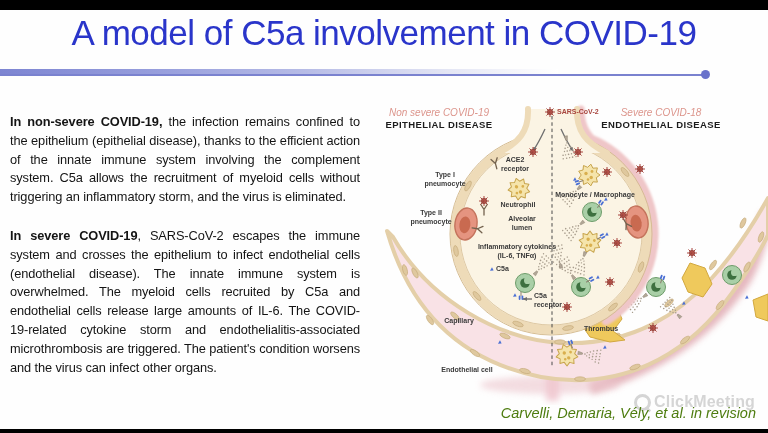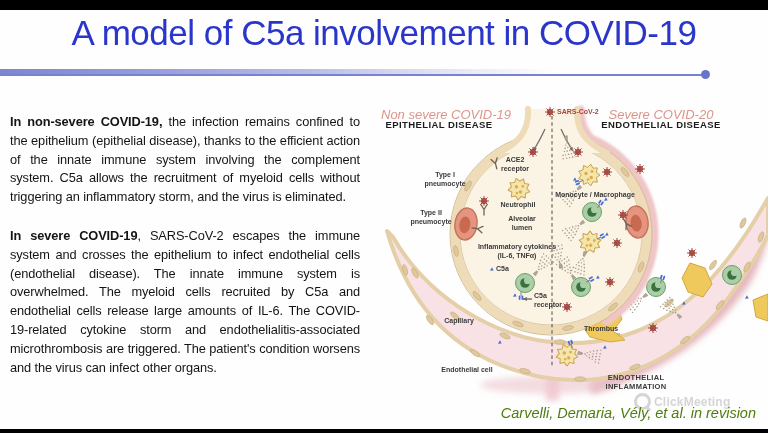--- a/index.html
+++ b/index.html
@@ -21,28 +21,28 @@
     font-size:12.8px;line-height:18.8px;letter-spacing:-0.1px;text-align:justify;}
   #bodytext p{margin:0;}
   #bodytext .p2{margin-top:20px;}
   #bodytext .p3{margin-top:20px;}
   
   #diagram{position:absolute;left:385px;top:95px;width:383px;height:310px;}
   #diagram svg{position:absolute;left:0;top:0;}
   .dl{position:absolute;font-weight:bold;font-size:7px;line-height:1.25;color:#3a3a3a;
       text-align:center;white-space:pre-line;}
   .hdr{position:absolute;font-weight:bold;font-size:9.5px;letter-spacing:0.4px;color:#1c1c1c;text-align:center;white-space:nowrap;margin-top:24px;}
-  .sub{position:absolute;font-style:italic;font-size:13px;color:#dc958c;text-align:center;white-space:nowrap;}
+  .sub{position:absolute;font-style:italic;font-size:10px;color:#dc958c;text-align:center;white-space:nowrap;}
   .sars{position:absolute;font-weight:bold;font-size:7px;color:#a8453e;text-align:left;}
   
   #watermark{position:absolute;left:634px;top:393px;display:flex;align-items:center;gap:3px;opacity:.8;}
   #watermark .q{width:11px;height:11px;border:3px solid #cbcbcb;border-radius:50%;position:relative;}
   #watermark .q::after{content:"";position:absolute;right:-3px;bottom:-3px;width:6px;height:3px;
       background:#cbcbcb;transform:rotate(40deg);border-radius:1px;}
-  #watermark .t{font-size:12px;font-weight:600;color:#cbcbcb;letter-spacing:0.2px;}
+  #watermark .t{font-size:16px;font-weight:600;color:#cbcbcb;letter-spacing:0.2px;}
   #citation{position:absolute;left:400px;top:405px;width:356px;text-align:right;
       font-style:italic;font-size:14.5px;color:#4d7c0f;}
 </style>
 </head>
 <body>
 
 <div class="bar" id="topbar"></div>
 <div class="bar" id="botbar"></div>
 
 <div id="title">A model of C5a involvement in COVID-19</div>
@@ -258,43 +258,41 @@
       <use href="#ace2y" transform="translate(242,130) rotate(150)"></use>
       <use href="#virus" transform="translate(238,120)"></use>
       <use href="#virus" transform="translate(225,187)"></use>
       <use href="#virus" transform="translate(182,212)"></use>
     </g>
   </svg>
 
   <div class="hdr" style="left:-4px;top:0;width:116px;">EPITHELIAL DISEASE</div>
   <div class="sub" style="left:-4px;top:12px;width:116px;">Non severe COVID-19</div>
   <div class="hdr" style="left:216px;top:0;width:120px;">ENDOTHELIAL DISEASE</div>
-  <div class="sub" style="left:216px;top:12px;width:120px;">Severe COVID-20</div>
+  <div class="sub" style="left:216px;top:12px;width:120px;">Severe COVID-18</div>
   <div class="sars" style="left:172px;top:13px;width:60px;">SARS-CoV-2</div>
 
   <div class="dl" style="left:30px;top:76px;width:60px;">Type I
 pneumocyte</div>
   <div class="dl" style="left:110px;top:61px;width:40px;">ACE2
 receptor</div>
   <div class="dl" style="left:104px;top:106px;width:58px;">Neutrophil</div>
   <div class="dl" style="left:162px;top:96px;width:96px;">Monocyte / Macrophage</div>
   <div class="dl" style="left:16px;top:114px;width:60px;">Type II
 pneumocyte</div>
   <div class="dl" style="left:110px;top:120px;width:54px;">Alveolar
 lumen</div>
   <div class="dl" style="left:88px;top:148px;width:88px;">Inflammatory cytokines
 (IL-6, TNFα)</div>
   <div class="dl" style="left:111px;top:170px;width:24px;text-align:left;">C5a</div>
   <div class="dl" style="left:149px;top:197px;width:40px;text-align:left;">C5a
 receptor</div>
   <div class="dl" style="left:46px;top:222px;width:56px;">Capillary</div>
   <div class="dl" style="left:38px;top:271px;width:88px;">Endothelial cell</div>
   <div class="dl" style="left:186px;top:230px;width:60px;">Thrombus</div>
-  <div class="dl" style="left:198px;top:278px;width:106px;font-size:7.5px;letter-spacing:0.3px;">ENDOTHELIAL
-INFLAMMATION</div>
 </div>
 
 <div id="watermark">
   <div class="q"></div>
   <div class="t">ClickMeeting</div>
 </div>
 
 <div id="citation">Carvelli, Demaria, Vély, et al. in revision</div>
 
 </body></html>

